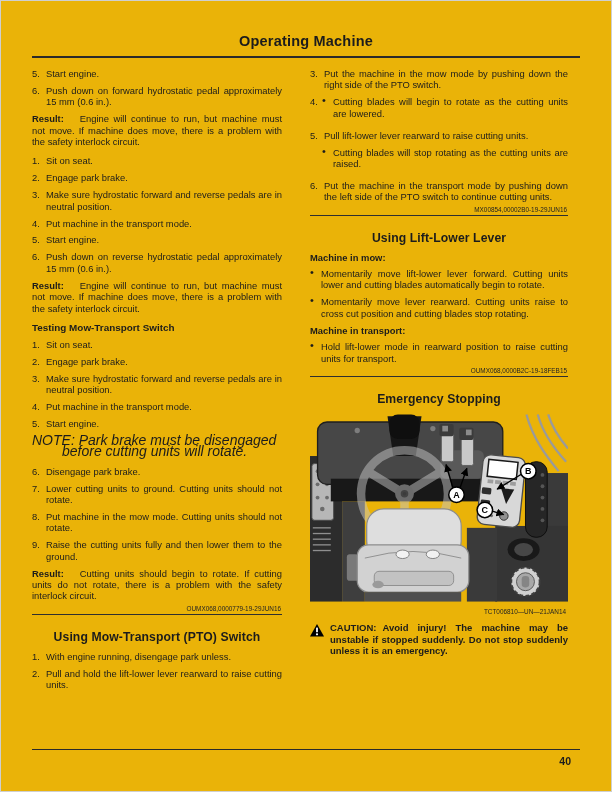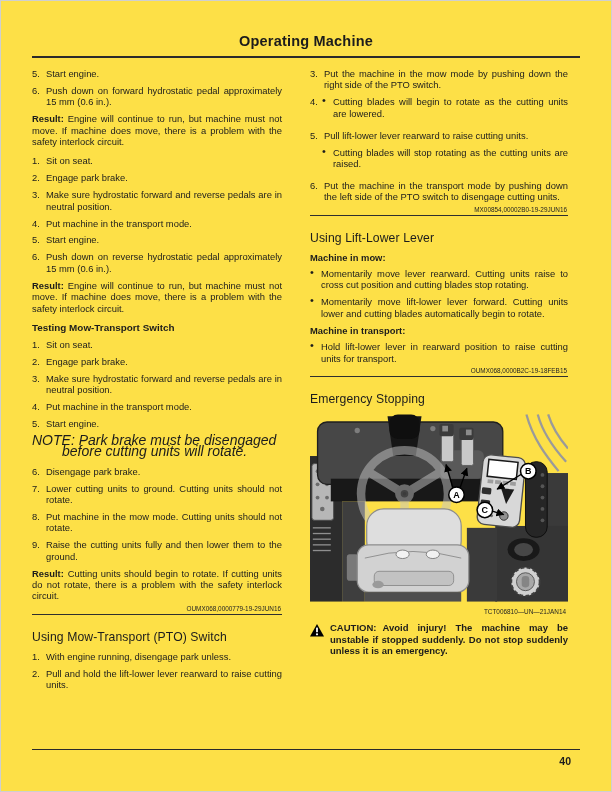--- a/index.html
+++ b/index.html
@@ -1,38 +1,38 @@
 <!DOCTYPE html>
 <html><head>
 <meta charset="utf-8">
 <style>
   * { margin:0; padding:0; box-sizing:border-box; }
   html,body { background:#e8e8e8; }
   .page {
     position:relative; width:612px; height:792px; margin:0 auto;
-    background:#fde047; font-family:"Liberation Sans", sans-serif;
+    background:#eab308; font-family:"Liberation Sans", sans-serif;
     color:#1c1c1c; overflow:hidden; border:1px solid #cfcfcf;
   }
   .doc-title {
     position:absolute; top:32px; left:31px; right:31px;
     text-align:center; font-size:14.5px; font-weight:bold; letter-spacing:.2px;
   }
   .head-rule { position:absolute; top:55px; left:31px; right:31px; height:2px; background:#2a2a2a; }
   .cols { position:absolute; top:67px; left:31px; right:31px; display:flex; gap:28px; }
   .col-left  { width:250px; }
   .col-right { width:258px; }
   .li { position:relative; padding-left:14px; margin-bottom:5.5px; font-size:9.4px; line-height:11.4px; text-align:justify; }
   .li .num { position:absolute; left:0; top:0; }
   .bullet { position:relative; margin-left:12px; padding-left:11px; margin-bottom:5.5px; font-size:9.4px; line-height:11.4px; text-align:justify; }
   .bullet::before { content:"\2022"; position:absolute; left:0; top:-1px; font-size:11px; }
   .bullet.flush { margin-left:0; }
   .result { font-size:9.4px; line-height:11.4px; text-align:justify; margin:1px 0 8px 0; }
-  .result b { margin-right:4px; }
+  .result b { margin-right:16px; }
   .h3 { font-size:9.9px; font-weight:bold; margin:3px 0 6px 0; }
-  .h2 { font-size:12.2px; font-weight:normal; margin:15px 0 7px 0; letter-spacing:.1px; }
+  .h2 { font-size:12.2px; font-weight:bold; margin:15px 0 7px 0; letter-spacing:.1px;text-align:center; }
   .note { font-style:italic; font-size:14px; line-height:11.4px; padding-left:30px; text-indent:-30px; margin:2px 0 8px 0; }
   .bold-line { font-size:9.4px; line-height:11.4px; font-weight:bold; margin:1px 0 5px 0; }
   .group-gap { height:5px; }
   .sec-end {
     font-size:6.4px; color:#232323; text-align:right;
     border-bottom:1.7px solid #2f2f2f; padding:0 1px 2px 0; margin:3px 0 0 0;
   }
   .figure { margin-top:4px; }
   .fig-caption { font-size:6.4px; color:#232323; text-align:right; padding-right:2px; margin-top:1px; }
   .caution { position:relative; padding-left:20px; margin-top:7px; }
@@ -168,33 +168,33 @@
       <div class="li">
         <span class="num">5.</span>
         <span>Pull lift-lower lever rearward to raise cutting units.</span>
       </div>
 
       <div class="bullet">Cutting blades will stop rotating as the cutting units are raised.</div>
       <div class="group-gap"></div>
 
       <div class="li" style="margin-bottom:2px;">
         <span class="num">6.</span>
-        <span>Put the machine in the transport mode by pushing down the left side of the PTO switch to disengage cutting units.</span>
+        <span>Put the machine in the transport mode by pushing down the left side of the PTO switch to continue cutting units.</span>
       </div>
 
       <div class="sec-end">MX00854,00002B0-19-29JUN16</div>
 
       <div class="h2">Using Lift-Lower Lever</div>
 
       <div class="bold-line">Machine in mow:</div>
+      <div class="bullet flush">Momentarily move lift-lower lever forward. Cutting units lower and cutting blades automatically begin to rotate.</div>
       <div class="bullet flush">Momentarily move lever rearward. Cutting units raise to cross cut position and cutting blades stop rotating.</div>
-      <div class="bullet flush">Momentarily move lift-lower lever forward. Cutting units lower and cutting blades automatically begin to rotate.</div>
 
       <div class="bold-line" style="">Machine in transport:</div>
-      <div class="bullet flush" style="margin-bottom:2px;">Hold lift-lower lever in rearward position to raise cutting units for transport.</div>
+      <div class="bullet flush" style="margin-bottom:2px;">Hold lift-lower mode in rearward position to raise cutting units for transport.</div>
 
       <div class="sec-end">OUMX068,0000B2C-19-18FEB15</div>
 
       <div class="h2">Emergency Stopping</div>
 
       <div class="figure">
         <svg width="258" height="190" viewBox="0 0 273 198" xmlns="http://www.w3.org/2000/svg">
           <defs>
             <marker id="ah" markerWidth="7" markerHeight="7" refX="5.5" refY="3" orient="auto">
               <path d="M0,0 L6,3 L0,6 Z" fill="#000"></path>

